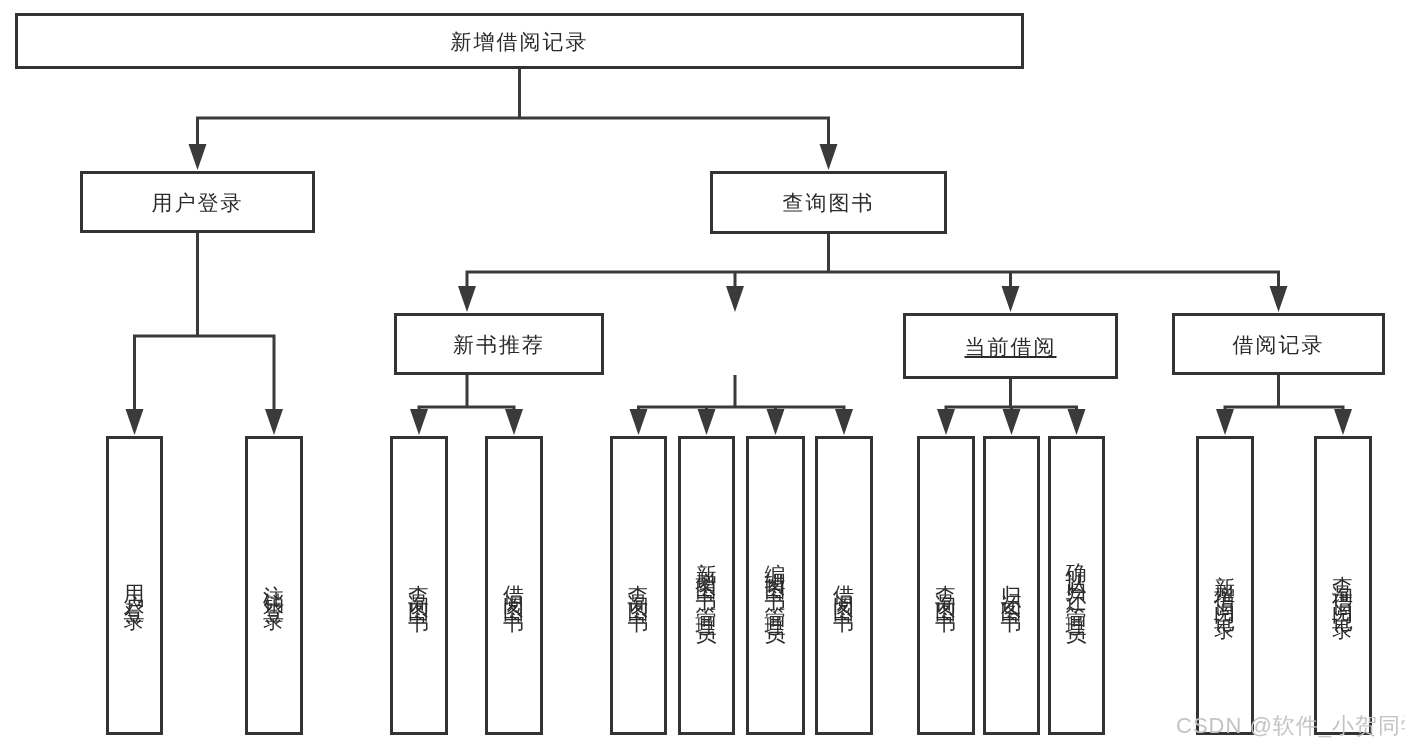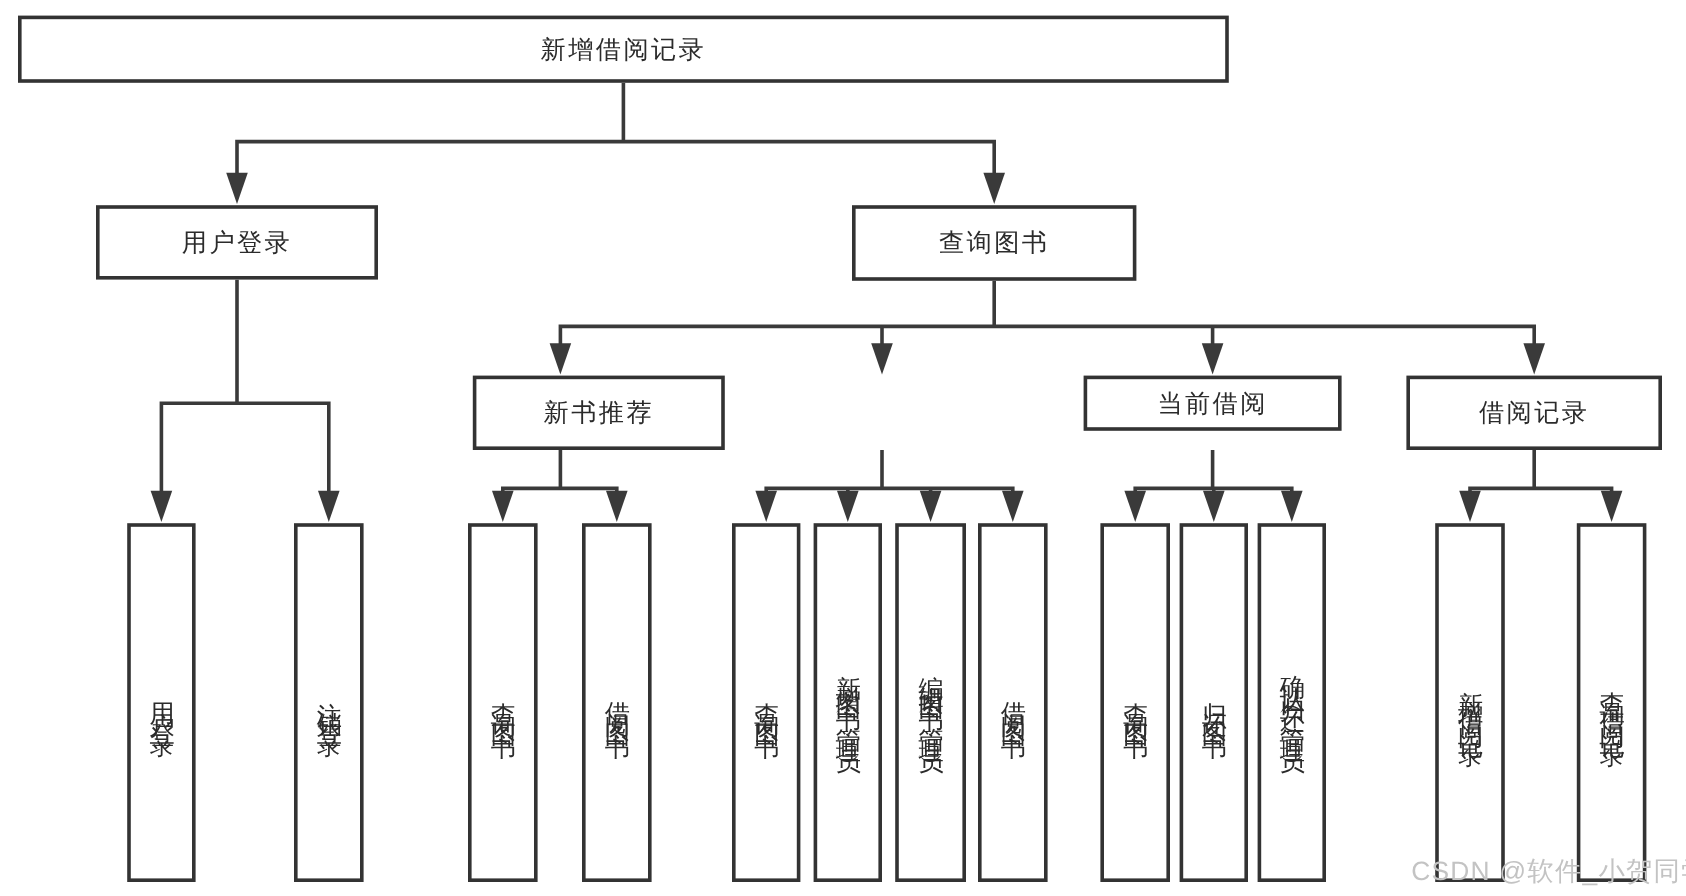--- a/index.html
+++ b/index.html
@@ -108,21 +108,21 @@
       </div>
       <div class="node" style="left: 80px; top: 171px; width: 235px; height: 62px; border-color: rgb(51, 51, 51);">
         <span class="label">用户登录</span>
       </div>
       <div class="node" style="left: 710px; top: 171px; width: 237px; height: 63px; border-color: rgb(51, 51, 51);">
         <span class="label">查询图书</span>
       </div>
       <div class="node" style="left: 362px; top: 313px; width: 210px; height: 62px; border-color: rgb(51, 51, 51); margin-left: 32px;">
         <span class="label">新书推荐</span>
       </div>
-      <div class="node" style="left: 903px; top: 313px; width: 215px; height: 46px; border-color: rgb(51, 51, 51);">
+      <div class="node" style="left: 903px; top: 313px; width: 215px; height: 66px; border-color: rgb(51, 51, 51); text-decoration: underline;">
         <span class="label">当前借阅</span>
       </div>
       <div class="node" style="left: 1172px; top: 313px; width: 213px; height: 62px; border-color: rgb(51, 51, 51);">
         <span class="label">借阅记录</span>
       </div>
       <div class="node vertical" style="left: 106px; top: 436px; width: 57px; height: 299px; border-color: rgb(51, 51, 51);">
         <span class="label">用户登录</span>
       </div>
       <div class="node vertical" style="left: 245px; top: 436px; width: 58px; height: 299px; border-color: rgb(51, 51, 51);">
         <span class="label">注销登录</span>

